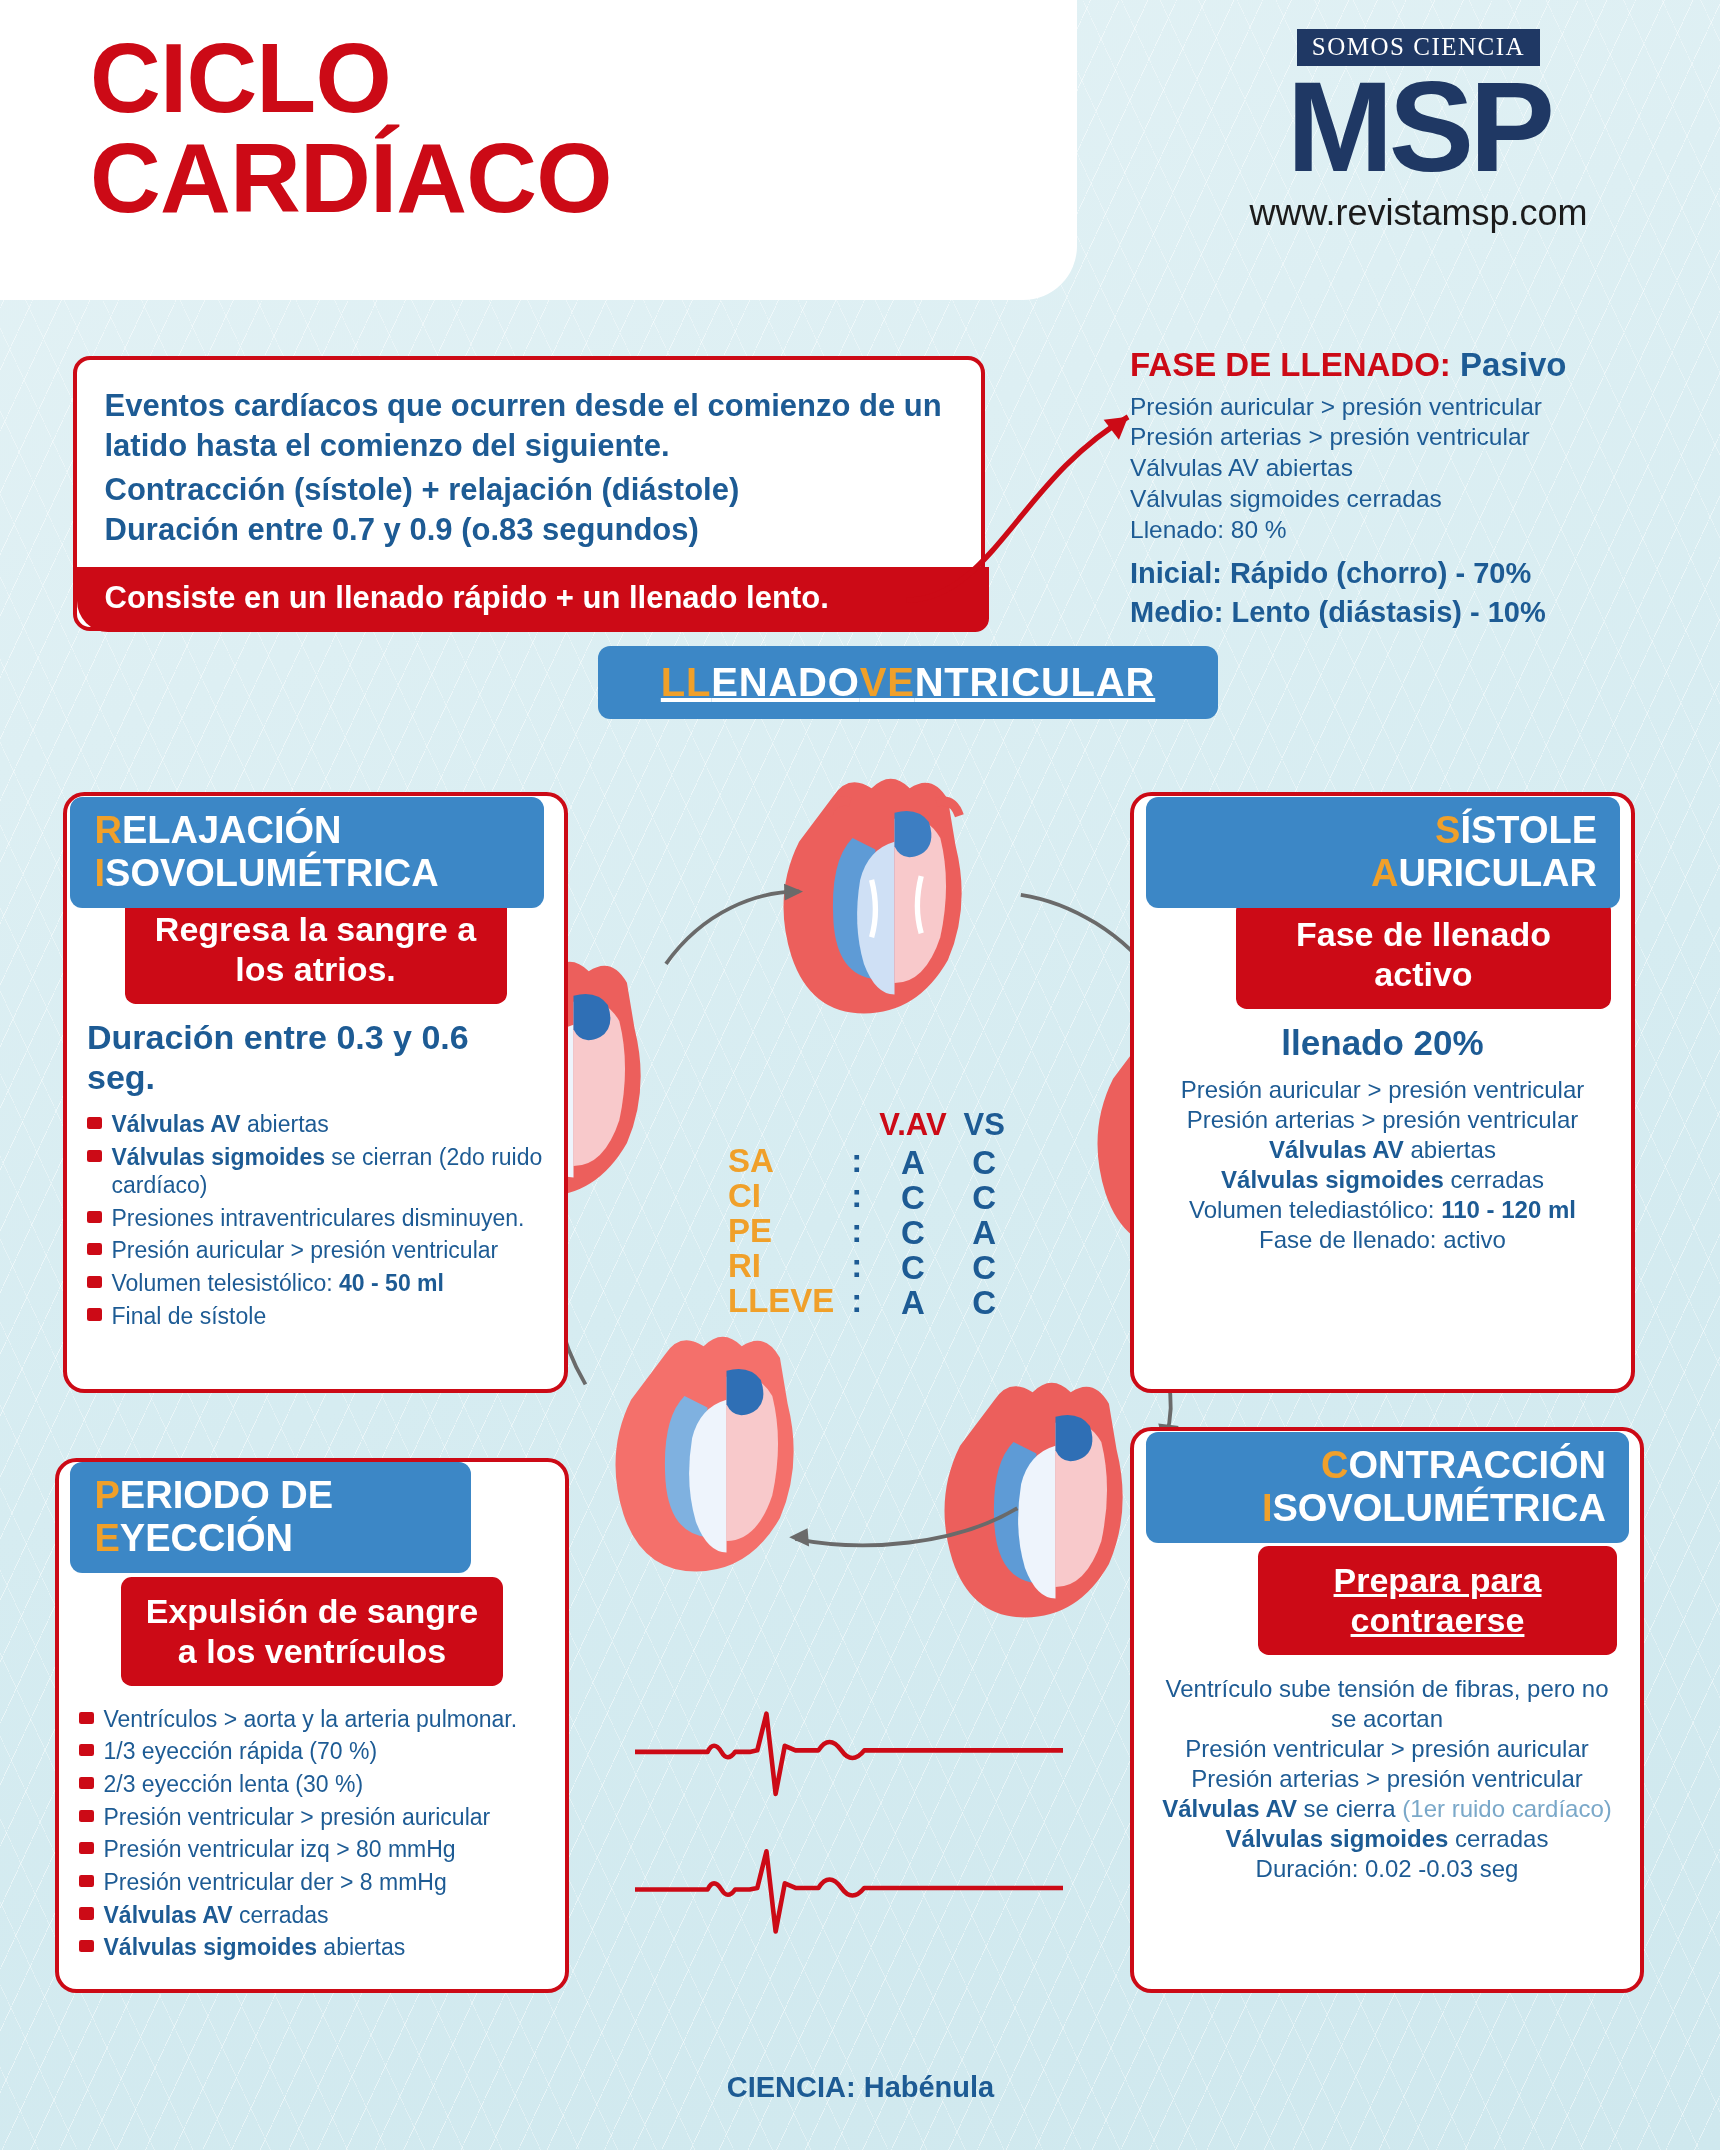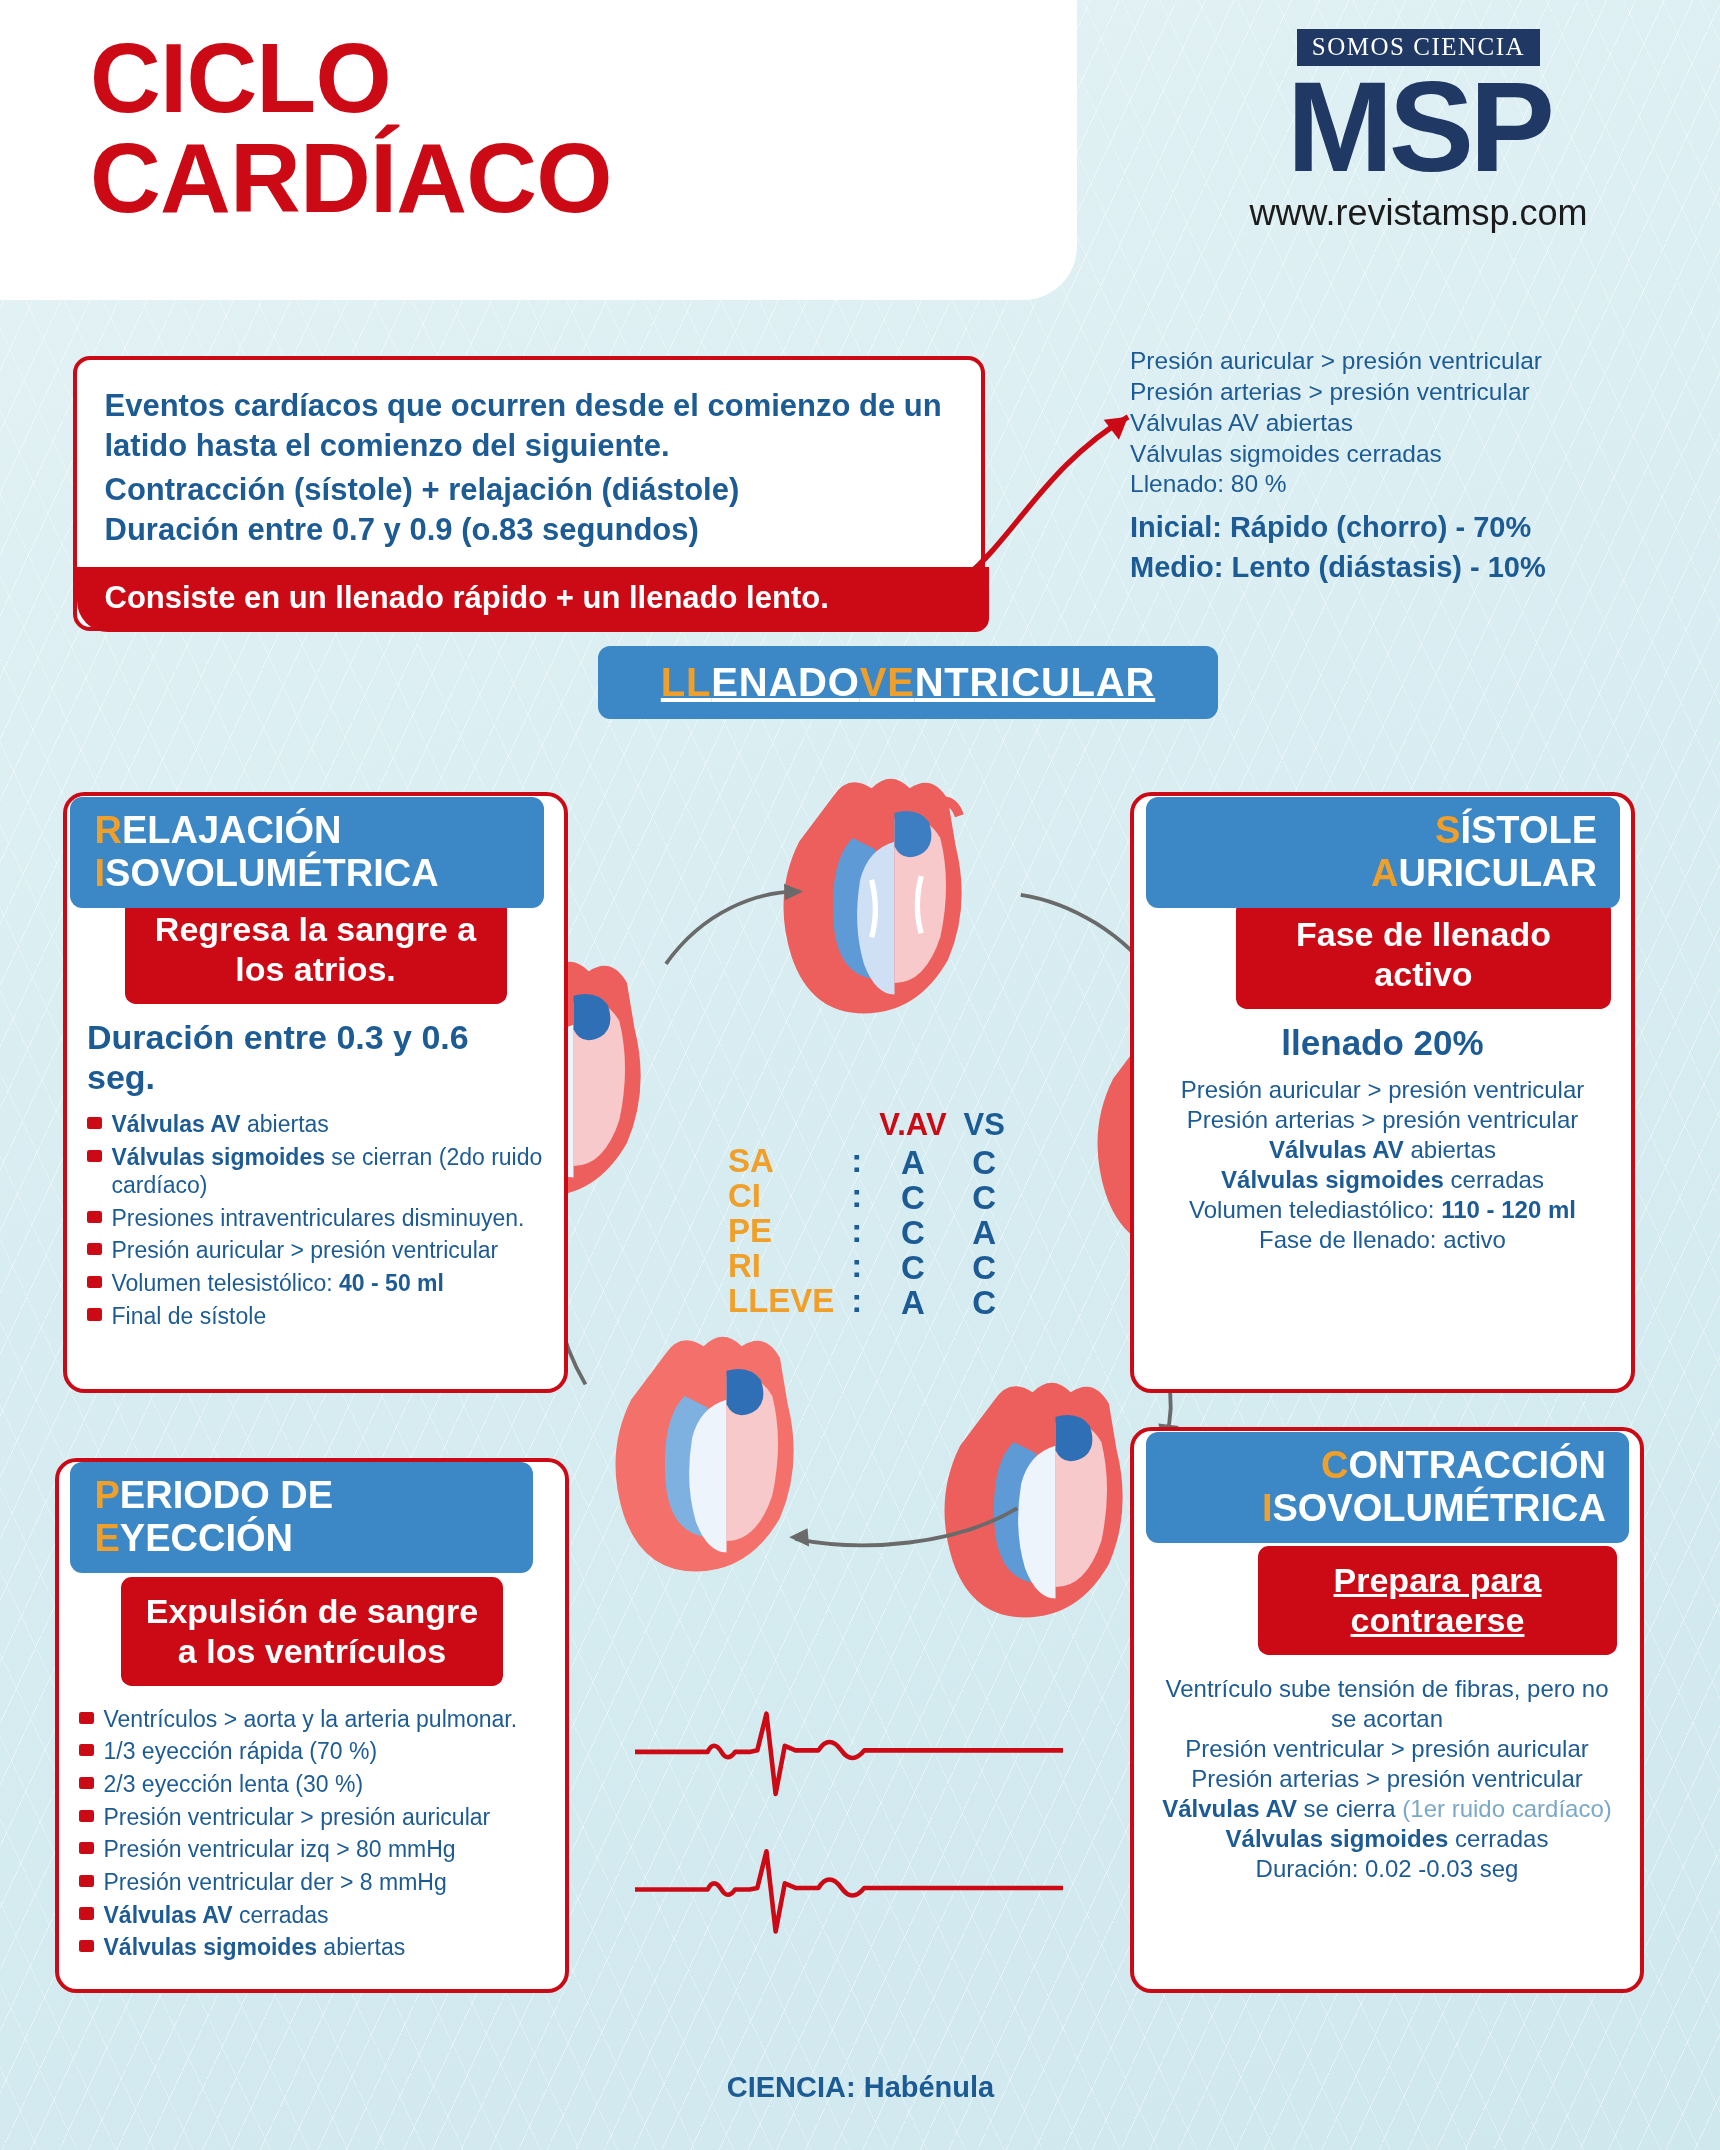--- a/index.html
+++ b/index.html
@@ -196,21 +196,21 @@
   #panel-sistole { left: 1130px; top: 792px; width: 505px; height: 601px; }
   #head-sistole  { left: 1146px; top: 797px; width: 474px; text-align: right; }
   #panel-sistole .inner { padding: 104px 20px 0 20px; }
   #panel-sistole .redbar { width: 375px; margin: 0 0 0 auto; text-align: center; }
   .llenado20 {
     color: #1d5b94; font-weight: bold; font-size: 35px;
     text-align: center; margin-top: 13.8px;
   }
 
   #panel-eyeccion { left: 55px; top: 1458px; width: 514px; height: 535px; }
-  #head-eyeccion  { left: 70px; top: 1462px; width: 463px; }
+  #head-eyeccion  { left: 70px; top: 1462px; width: 401px; }
   #panel-eyeccion .inner { padding: 115px 20px 0 20px; }
   #panel-eyeccion .redbar { width: 382px; margin: 0 auto; }
 
   #panel-contraccion { left: 1130px; top: 1427px; width: 514px; height: 566px; }
   #head-contraccion  { left: 1146px; top: 1432px; width: 483px; text-align: right; }
   #panel-contraccion .inner { padding: 115px 23px 0 23px; }
   #panel-contraccion .redbar { width: 359px; margin: 0 0 0 auto; text-decoration: underline; }
 
   
   .mnemonic {
@@ -267,20 +267,23 @@
   <div class="intro-line">Duración entre 0.7 y 0.9 (o.83 segundos)</div>
   <div class="intro-strip">Consiste en un llenado rápido + un llenado lento.</div>
 </div>
 
 <svg class="arrow" style="left:899px; top:386px; width:252px; height:222px;" viewBox="0 0 330 290" width="252" height="222">
   <path d="M 10 280 C 120 280 160 120 300 40" stroke="#cc0a16" stroke-width="7" fill="none"></path>
   <polygon points="300,40 268,44 288,70" fill="#cc0a16"></polygon>
 </svg>
 
 <div class="fase-llenado">
+  <div class="fase-title">
+    <span>FASE DE LLENADO:</span><span class="blue"> Pasivo</span>
+  </div>
   <div class="fase-list">
     <p>Presión auricular &gt; presión ventricular</p>
     <p>Presión arterias &gt; presión ventricular</p>
     <p>Válvulas AV abiertas</p>
     <p>Válvulas sigmoides cerradas</p>
     <p>Llenado: 80 %</p>
   </div>
   <div class="fase-bold">Inicial: Rápido (chorro) - 70%</div>
   <div class="fase-bold" style="margin-top:1.5px;">Medio: Lento (diástasis) - 10%</div>
 </div>

